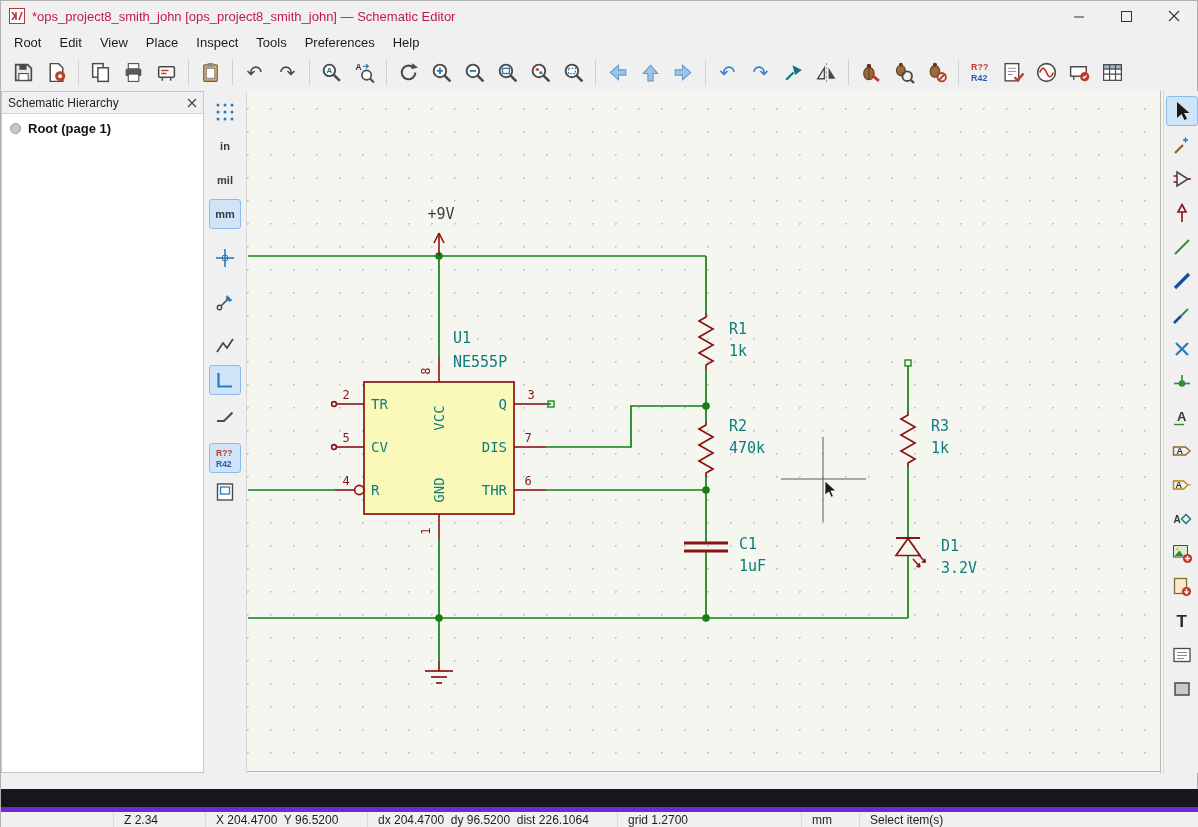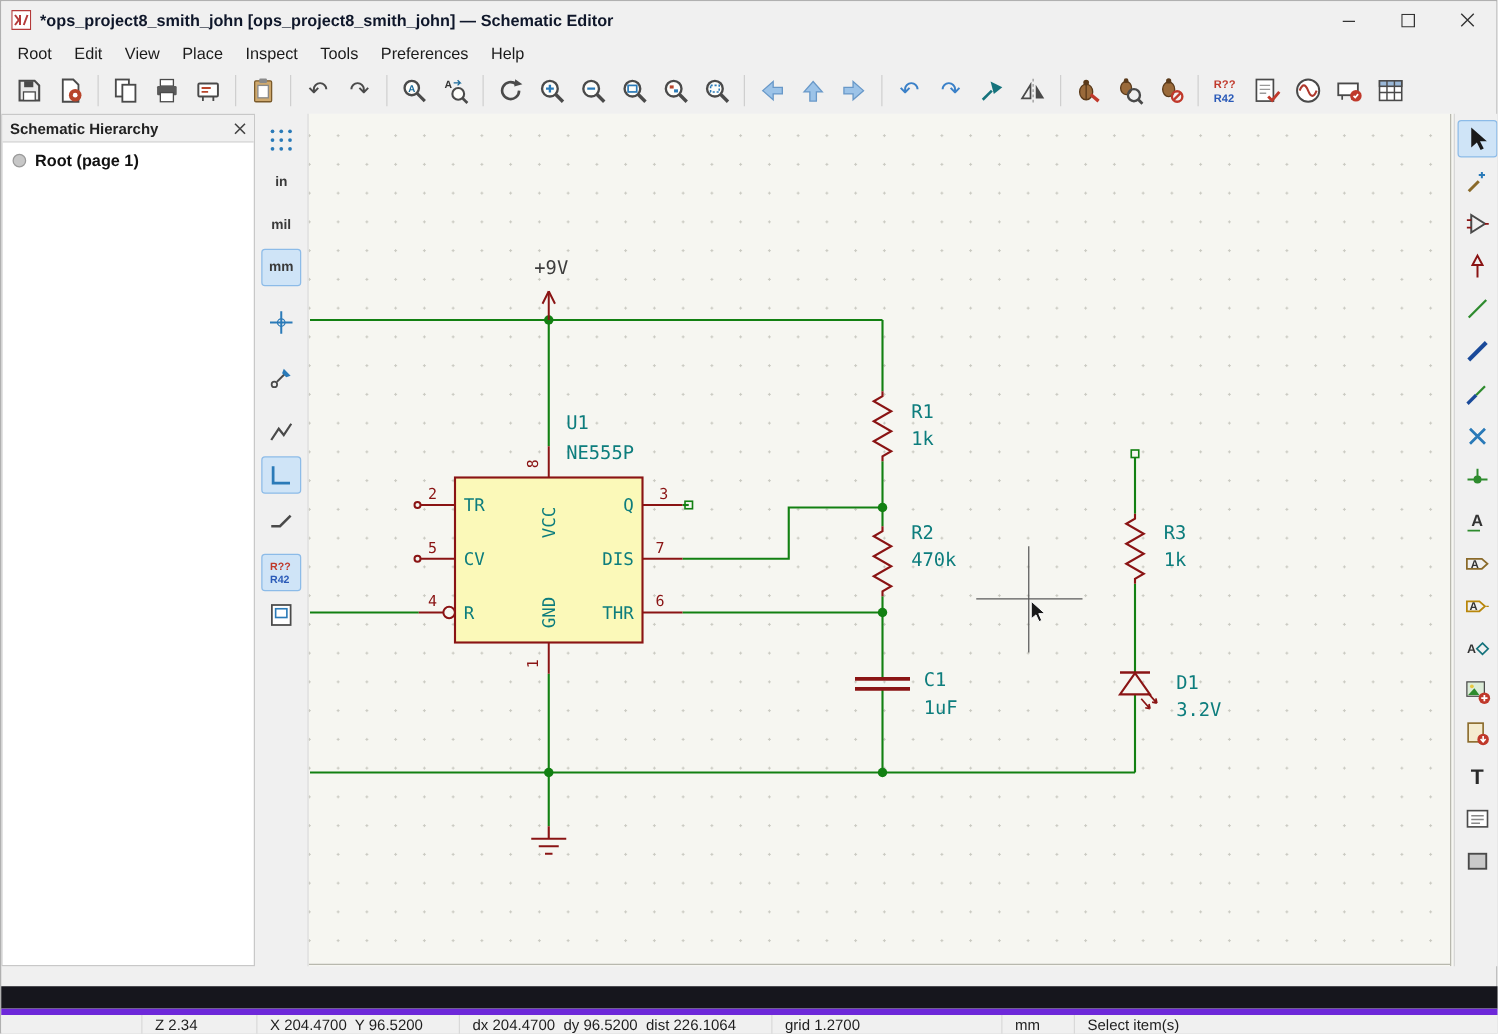--- a/index.html
+++ b/index.html
@@ -5,21 +5,21 @@
   * { box-sizing: border-box; margin: 0; padding: 0; }
   html, body { width: 1198px; height: 827px; overflow: hidden;
     font-family: "Liberation Sans", sans-serif; background: #f0f0f0; }
   #window { position: relative; width: 1198px; height: 827px; background: #f0f0f0;
     border: 1px solid #b0b0b0; }
 
   
   .titlebar { position: absolute; top: 0; left: 0; right: 0; height: 30px;
     background: #f0f0f0; display: flex; align-items: center; }
   .app-icon { width: 16px; height: 16px; margin: 0 7px 0 8px; }
-  .title-text { font-size: 13px; color: #0f172a; font-weight: bold; }
+  .title-text { font-size: 13px; color: #be185d; }
   .win-controls { position: absolute; right: 0; top: 0; height: 30px; display: flex; }
   .win-btn { width: 47px; height: 30px; display: flex; align-items: center; justify-content: center; }
 
   
   .menubar { position: absolute; top: 30px; left: 0; right: 0; height: 22px;
     display: flex; align-items: center; padding-left: 4px; background: #f0f0f0; }
   .menu-item { font-size: 13px; color: #1b1b1b; padding: 2px 9px; }
 
   
   .toolbar { position: absolute; top: 52px; left: 0; right: 0; height: 38px;
@@ -28,21 +28,21 @@
     justify-content: center; border-radius: 3px; flex: 0 0 auto; }
   .tbtn svg { width: 23px; height: 23px; }
   .tsep { width: 1px; height: 25px; background: #cfcfcf; margin: 0 5px; flex: 0 0 auto; }
   .glyph { font-size: 19px; color: #4a4a4a; line-height: 1; }
   .glyph.blue { color: #3a80c8; }
 
   
   #hier-panel { position: absolute; top: 90px; left: 0; width: 203px; height: 682px;
     background: #ffffff; border: 1px solid #c8c8c8; }
   .hier-header { height: 22px; background: #f0f0f0; border-bottom: 1px solid #d5d5d5;
-    display: flex; align-items: center; padding: 0 6px; font-weight: bold; }
+    display: flex; align-items: center; padding: 0 6px; }
   .hier-title { font-size: 12px; color: #222; flex: 1; }
   .hier-item { display: flex; align-items: center; gap: 7px; padding: 7px 8px; }
   .hier-bullet { width: 11px; height: 11px; border-radius: 50%; background: #c7c7c7;
     border: 1px solid #9a9a9a; }
   .hier-label { font-size: 13px; font-weight: bold; color: #111; }
 
   
   #left-toolbar { position: absolute; top: 90px; left: 203px; width: 43px; height: 682px;
     background: #f0f0f0; display: flex; flex-direction: column; align-items: center;
     padding-top: 6px; gap: 4px; border-right: 1px solid #d8d8d8; }

